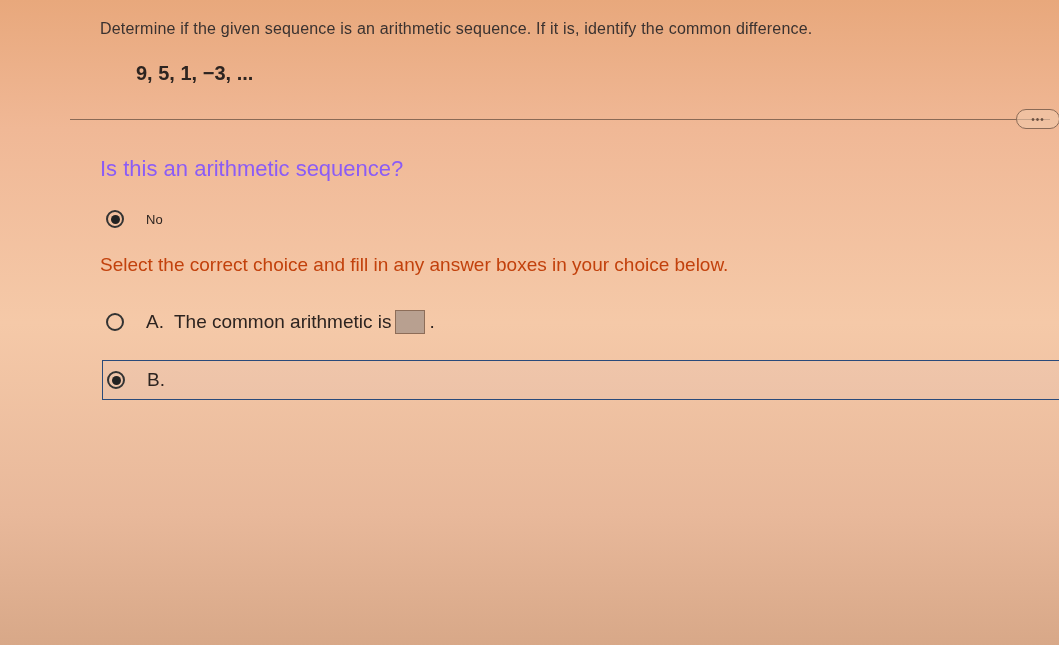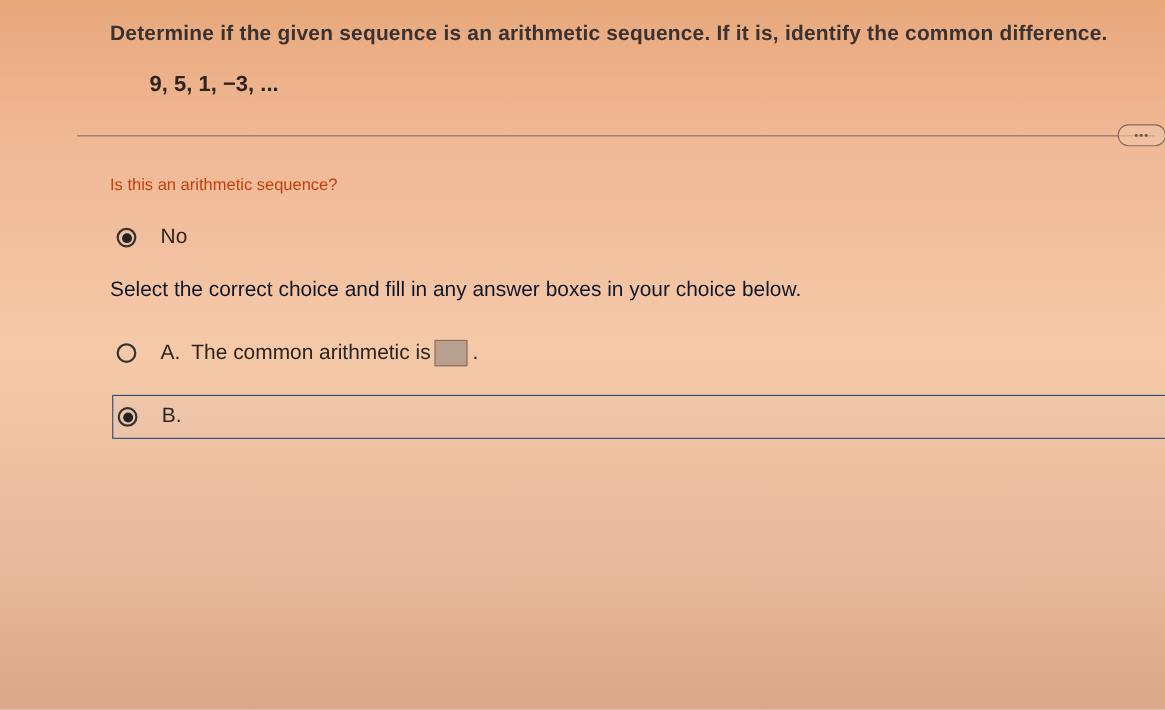--- a/index.html
+++ b/index.html
@@ -10,22 +10,22 @@
     background: linear-gradient(180deg, #e8a87c 0%, #f0b896 20%, #f5c9a8 50%, #e8b89a 80%, #d8a888 100%);
     overflow: hidden;
   }
   .page {
     padding: 20px 0 0 100px;
     position: relative;
     height: 100%;
   }
   .instruction {
     color: #3a3230;
-    font-size: 19px;
-    font-weight: 700;
+    font-size: 16px;
+    font-weight: 400;
     margin-bottom: 24px;
     letter-spacing: 0.2px;
   }
   .sequence {
     color: #2d2420;
     font-size: 20px;
     font-weight: 700;
     margin: 0 0 34px 36px;
   }
   .divider-wrap {
@@ -48,50 +48,50 @@
     border-radius: 10px;
     background: rgba(240,200,170,0.6);
     display: flex;
     align-items: center;
     justify-content: center;
     font-size: 10px;
     color: #6a5040;
     letter-spacing: 1px;
   }
   .question {
-    color: #c2410c;
-    font-size: 15px;
+    color: #8b5cf6;
+    font-size: 22px;
     margin-bottom: 28px;
   }
   .radio-row {
     display: flex;
     align-items: center;
     margin: 0 0 18px 6px;
-    font-size: 19px;
+    font-size: 13px;
     color: #2d2420;
   }
   .radio-outer {
     width: 18px;
     height: 18px;
     border: 2px solid #333;
     border-radius: 50%;
     margin-right: 22px;
     display: flex;
     align-items: center;
     justify-content: center;
     flex-shrink: 0;
   }
   .radio-inner {
     width: 9px;
     height: 9px;
     background: #222;
     border-radius: 50%;
   }
   .select-instruction {
-    color: #0f172a;
+    color: #c2410c;
     font-size: 19px;
     margin: 26px 0 28px 0;
   }
   .choice-row {
     display: flex;
     align-items: center;
     margin: 0 0 20px 6px;
     font-size: 19px;
     color: #2d2420;
     padding: 6px 0;

